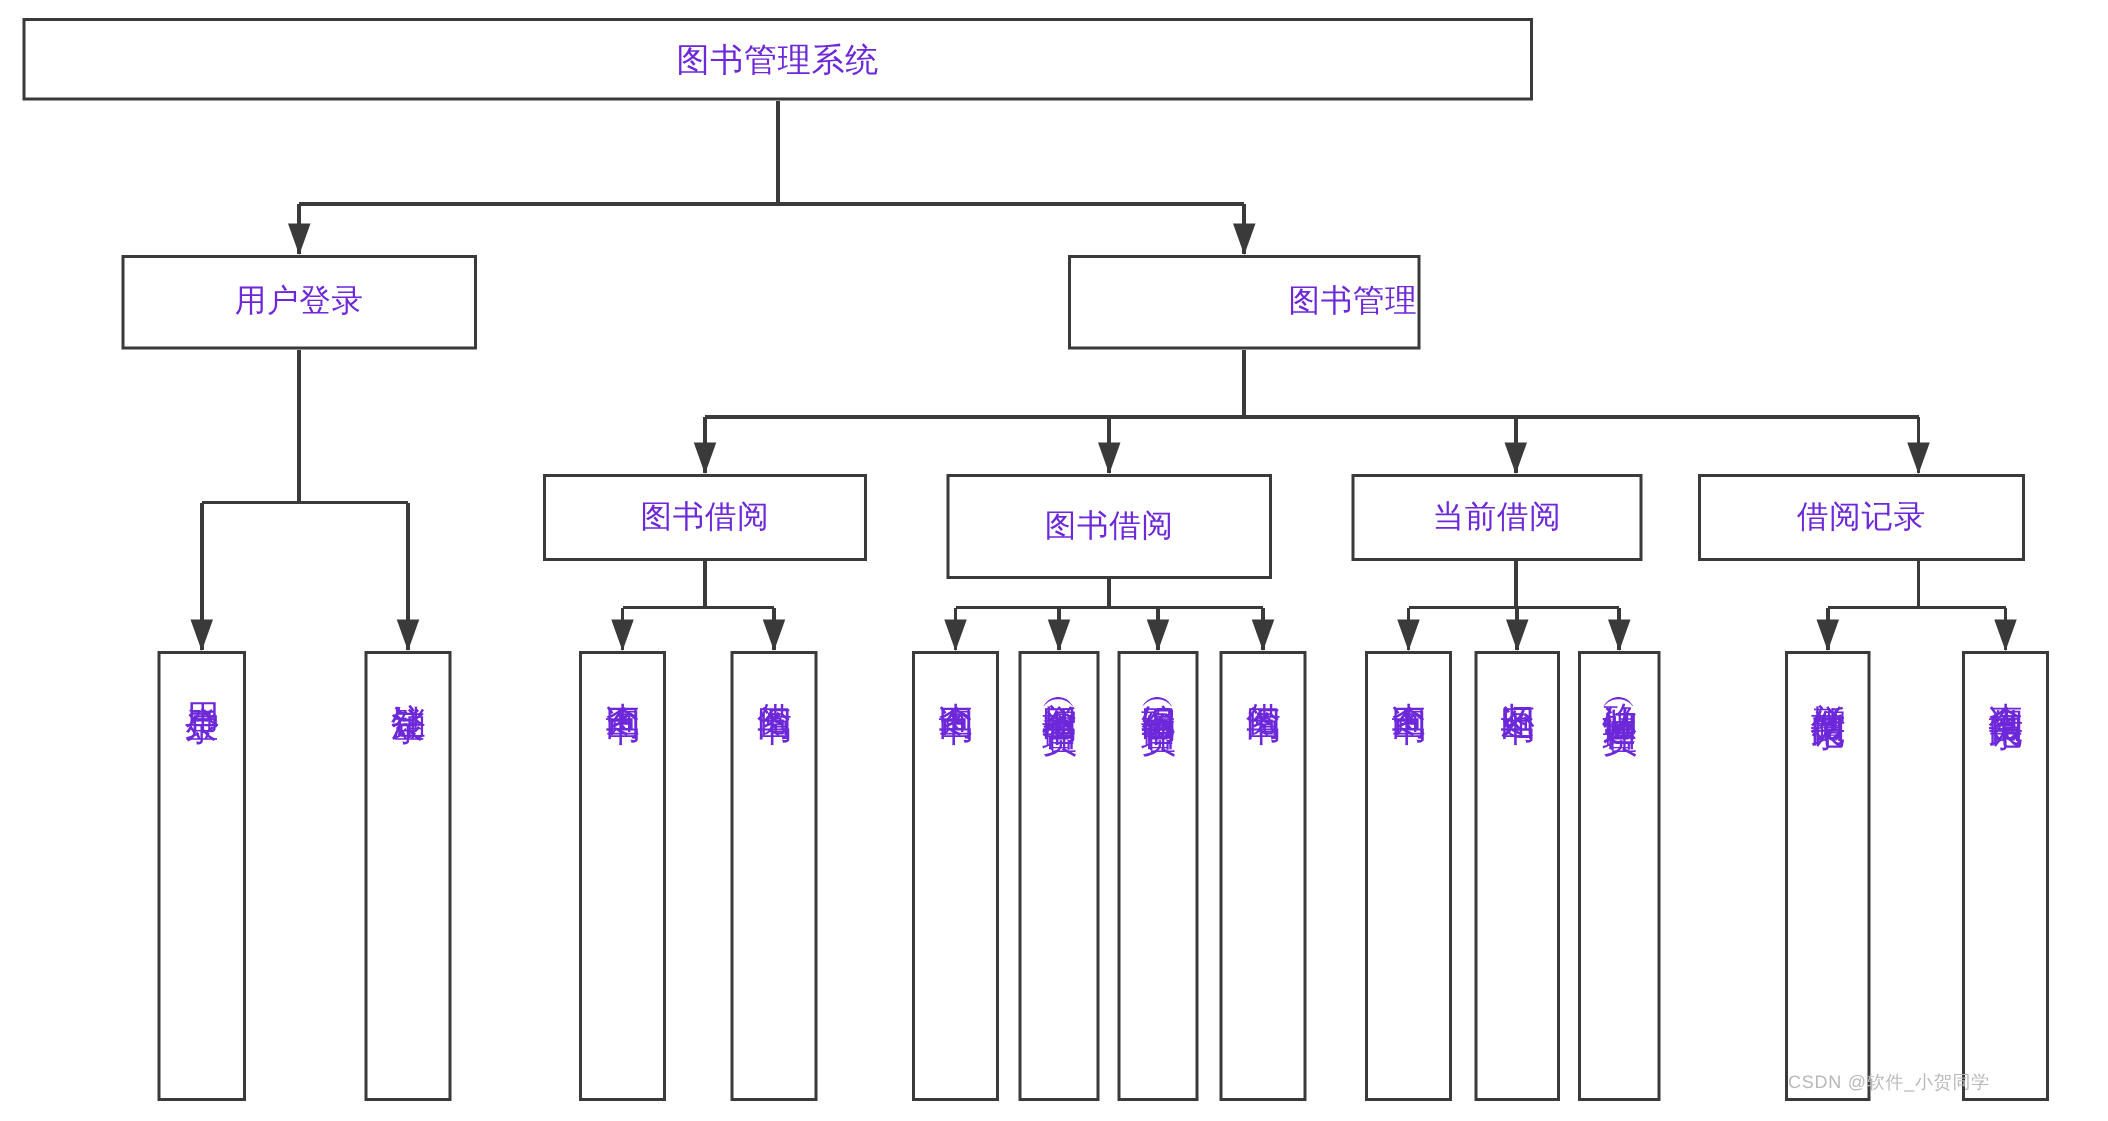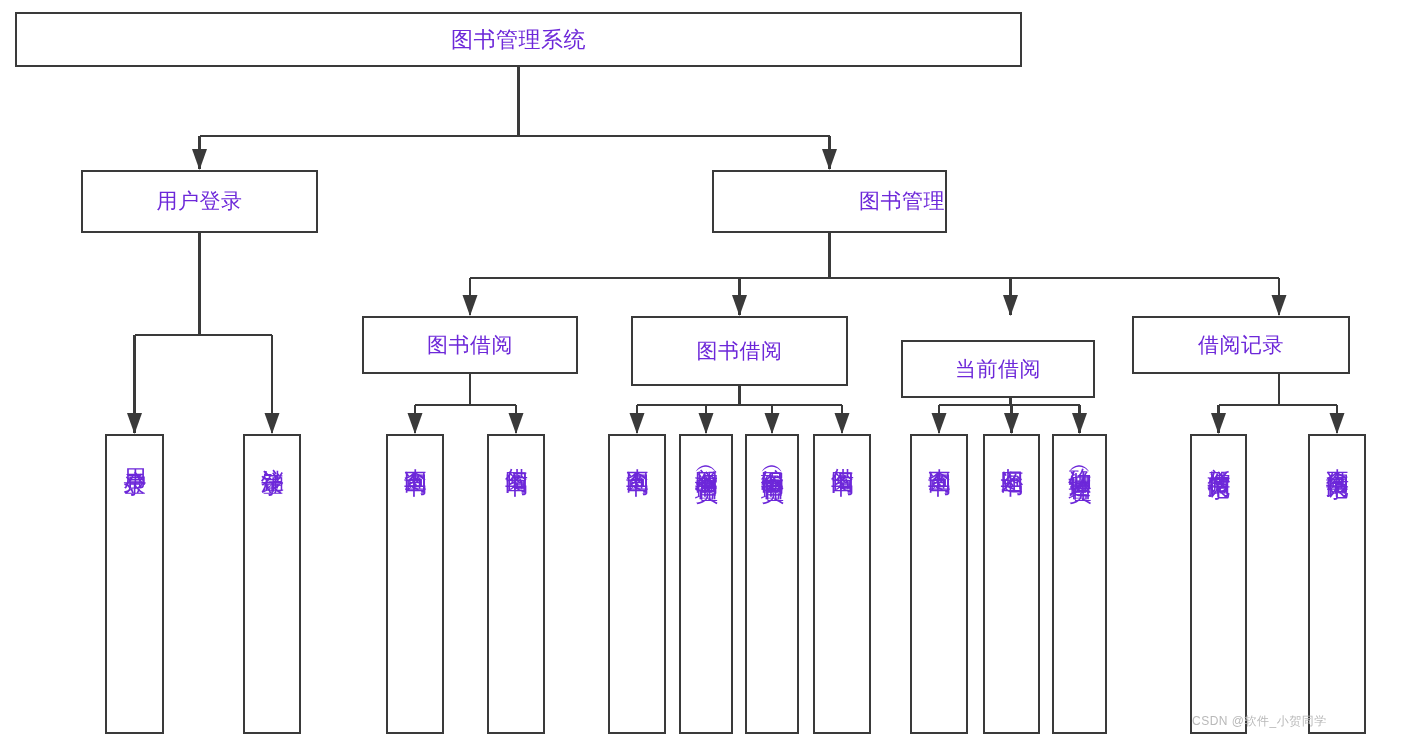--- a/index.html
+++ b/index.html
@@ -120,21 +120,21 @@
     </div>
     <div class="node h-node" style="left: 712px; top: 170px; width: 235px; height: 63px; justify-content: flex-end;">
       <span class="lbl">图书管理</span>
     </div>
     <div class="node h-node" style="left: 362px; top: 316px; width: 216px; height: 58px;">
       <span class="lbl">图书借阅</span>
     </div>
     <div class="node h-node" style="left: 631px; top: 316px; width: 217px; height: 70px;">
       <span class="lbl">图书借阅</span>
     </div>
-    <div class="node h-node" style="left: 901px; top: 316px; width: 194px; height: 58px; margin-top: 24px;">
+    <div class="node h-node" style="left: 901px; top: 316px; width: 194px; height: 58px;">
       <span class="lbl">当前借阅</span>
     </div>
     <div class="node h-node" style="left: 1132px; top: 316px; width: 218px; height: 58px;">
       <span class="lbl">借阅记录</span>
     </div>
     <div class="node leaf" style="left: 105px; top: 434px; width: 59px; height: 300px;">
       <span class="lbl">用户登录</span>
     </div>
     <div class="node leaf" style="left: 243px; top: 434px; width: 58px; height: 300px;">
       <span class="lbl">注销登录</span>

